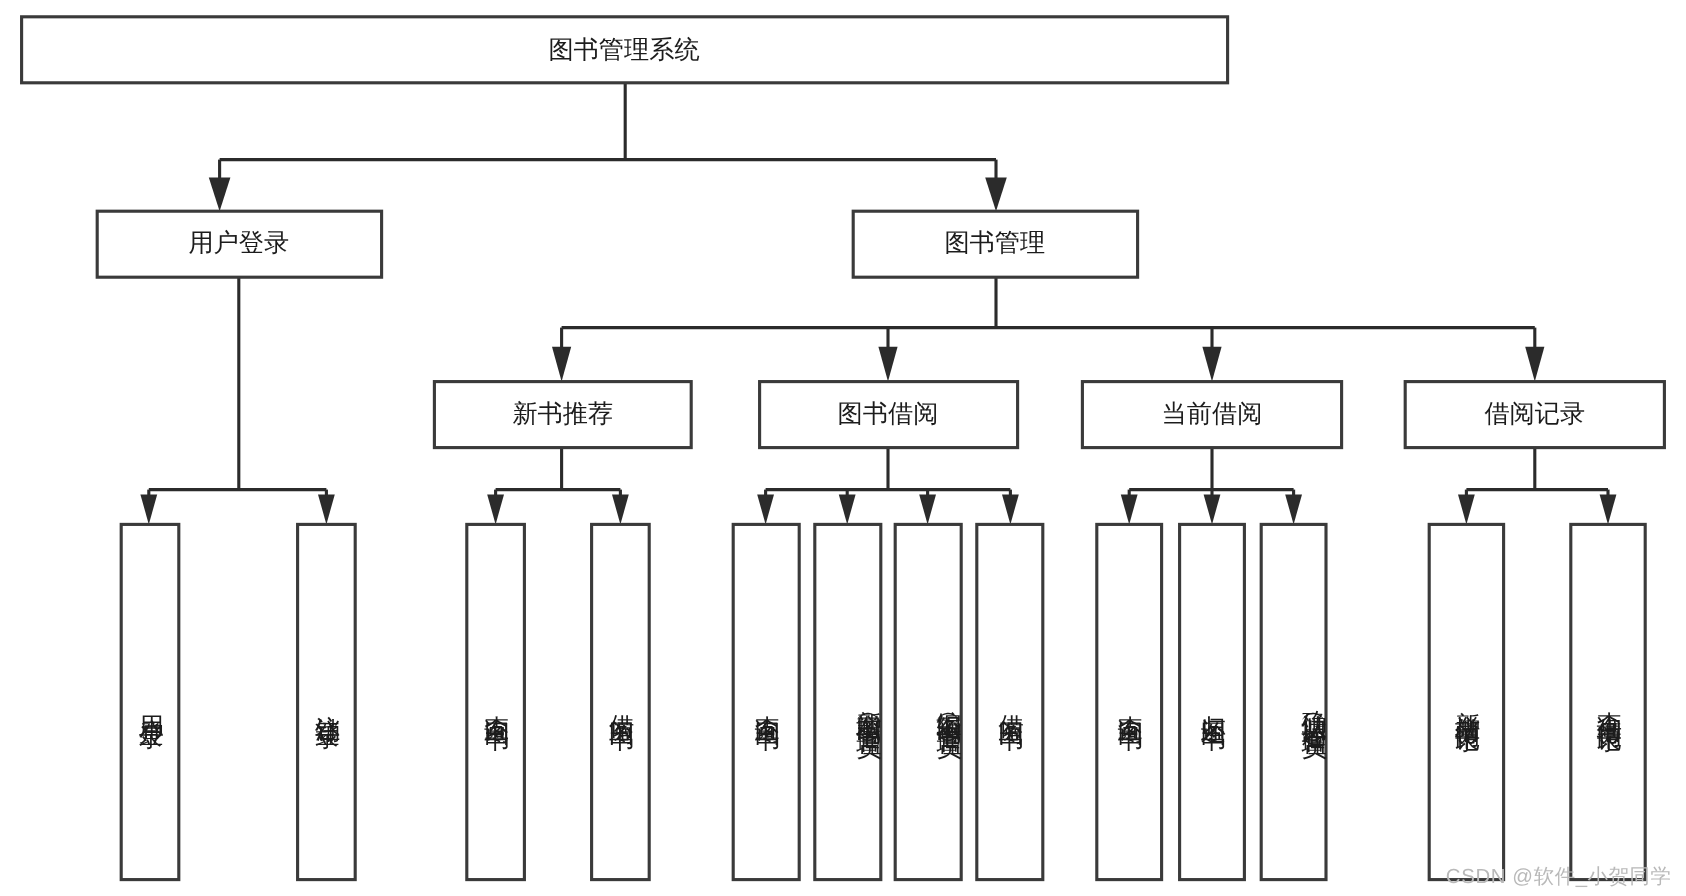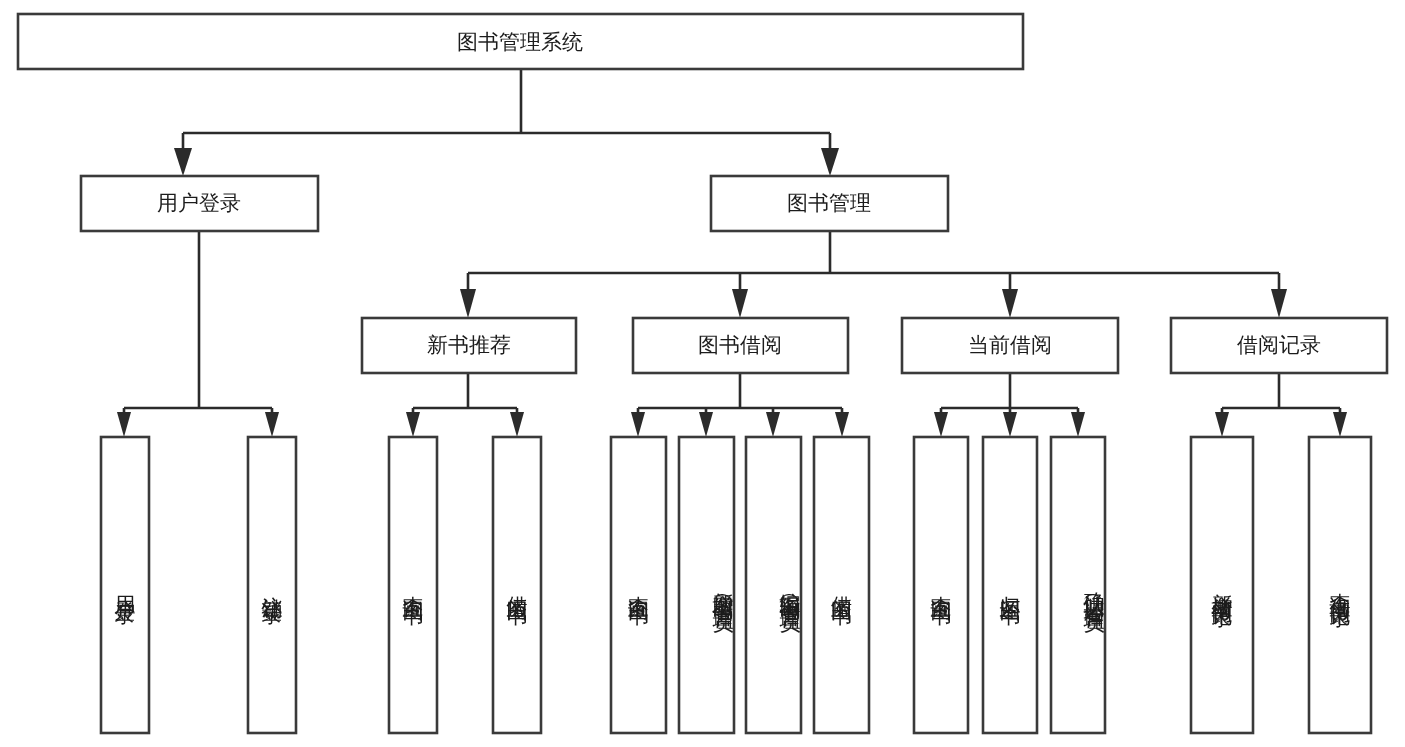--- a/index.html
+++ b/index.html
@@ -211,13 +211,14 @@
   <div class="node-label-v" style="left:611px; top:437px; width:55px;  height:296px;">查询图书</div>
   <div class="node-label-v" style="left:679px; top:437px; width:55px;  height:296px; align-items:flex-start; padding-top:6px;">新增图书（管理员）</div>
   <div class="node-label-v" style="left:746px; top:437px; width:55px;  height:296px; align-items:flex-start; padding-top:6px;">编辑图书（管理员）</div>
   <div class="node-label-v" style="left:814px; top:437px; width:55px;  height:296px;">借阅图书</div>
   <div class="node-label-v" style="left:914px; top:437px; width:54px;  height:296px;">查询图书</div>
   <div class="node-label-v" style="left:983px; top:437px; width:54px;  height:296px;">归还图书</div>
   <div class="node-label-v" style="left:1051px; top:437px; width:54px; height:296px; align-items:flex-start; padding-top:6px;">确认归还（管理员）</div>
   <div class="node-label-v" style="left:1191px; top:437px; width:62px; height:296px;">新增借阅记录</div>
   <div class="node-label-v" style="left:1309px; top:437px; width:62px; height:296px;">查询借阅记录</div>
 
+  <div class="watermark">CSDN @软件_小贺同学</div>
 </div>
 
 </body></html>

